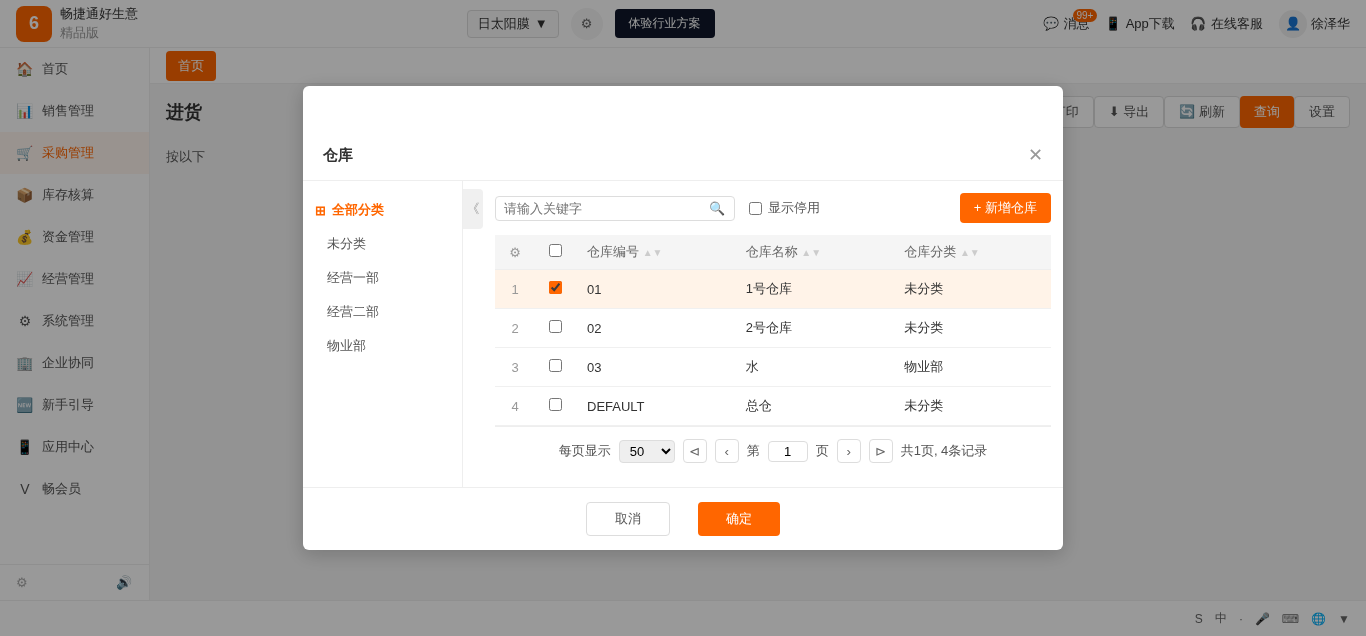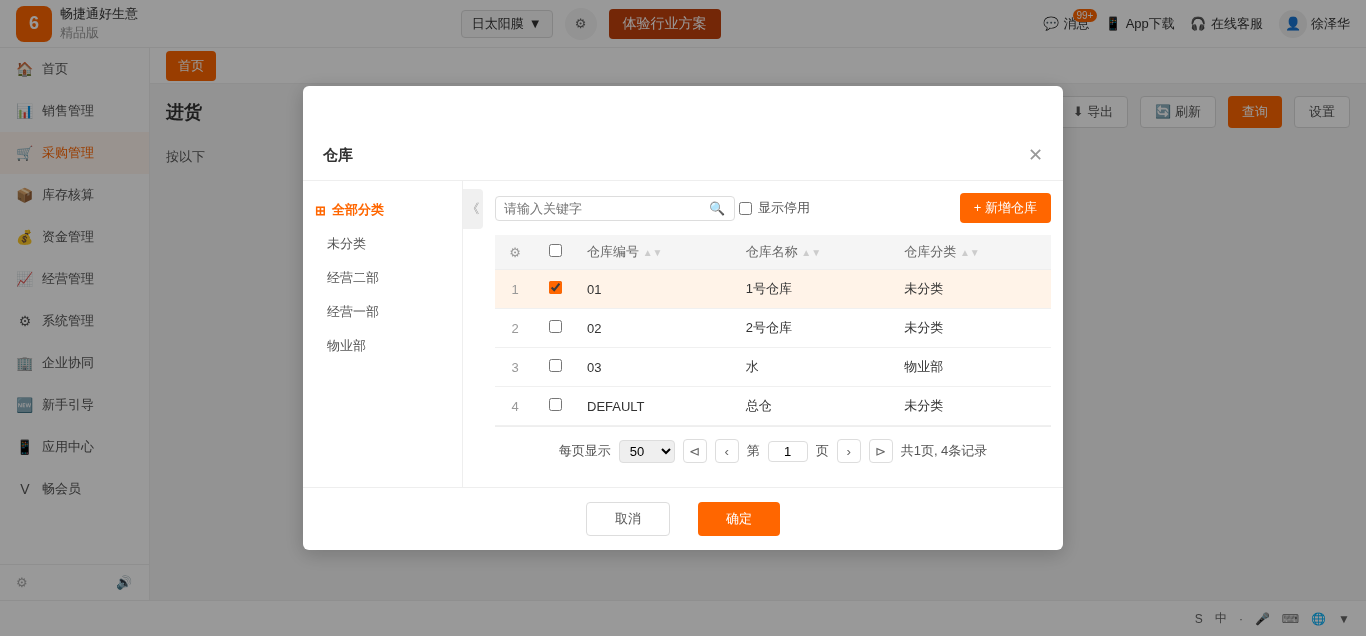--- a/index.html
+++ b/index.html
@@ -13,21 +13,21 @@
     .content-area { flex: 1; background: #f5f5f5; position: relative; }
 
     
     .top-logo { display: flex; align-items: center; gap: 8px; }
     .logo-box { width: 36px; height: 36px; background: #f60; border-radius: 8px; display: flex; align-items: center; justify-content: center; color: #fff; font-size: 18px; font-weight: bold; }
     .logo-text { font-size: 13px; color: #333; line-height: 1.4; }
     .logo-sub { font-size: 13px; color: #999; }
     .header-center { display: flex; align-items: center; gap: 12px; }
     .store-select { display: flex; align-items: center; gap: 5px; color: #333; font-size: 13px; cursor: pointer; background: #f9f9f9; border: 1px solid #ddd; border-radius: 4px; padding: 4px 10px; }
     .gear-btn { width: 32px; height: 32px; border-radius: 50%; background: #f5f5f5; display: flex; align-items: center; justify-content: center; cursor: pointer; color: #666; }
-    .trial-btn { background: #c2410c; color: #fff; border: none; border-radius: 4px; padding: 6px 14px; cursor: pointer; font-size: 14px; }
+    .trial-btn { background: #0f172a; color: #fff; border: none; border-radius: 4px; padding: 6px 14px; cursor: pointer; font-size: 12px; }
     .header-right { display: flex; align-items: center; gap: 16px; font-size: 13px; color: #333; }
     .badge-item { display: flex; align-items: center; gap: 4px; cursor: pointer; position: relative; }
     .badge { background: #f60; color: #fff; font-size: 10px; border-radius: 10px; padding: 1px 4px; position: absolute; top: -6px; right: -8px; }
     .avatar { width: 28px; height: 28px; border-radius: 50%; background: #f0f0f0; display: flex; align-items: center; justify-content: center; color: #666; }
 
     
     .sidebar-item { display: flex; align-items: center; gap: 8px; padding: 12px 16px; cursor: pointer; color: #555; font-size: 13px; }
     .sidebar-item.active { background: #fff5ee; color: #f60; }
     .sidebar-icon { width: 18px; height: 18px; display: flex; align-items: center; justify-content: center; font-size: 14px; }
 
@@ -47,21 +47,21 @@
     .modal-body { display: flex; flex: 1; overflow: hidden; }
 
     
     .category-panel { width: 160px; border-right: 1px solid #eee; padding: 12px 0; }
     .category-header { display: flex; align-items: center; gap: 6px; padding: 8px 12px; color: #f60; font-weight: bold; font-size: 13px; cursor: pointer; }
     .category-item { padding: 8px 24px; font-size: 13px; color: #555; cursor: pointer; }
     .collapse-btn { width: 20px; height: 40px; background: #f0f0f0; display: flex; align-items: center; justify-content: center; cursor: pointer; color: #999; border-radius: 0 4px 4px 0; align-self: flex-start; margin-top: 8px; }
 
     
     .warehouse-panel { flex: 1; display: flex; flex-direction: column; padding: 12px; }
-    .warehouse-toolbar { display: flex; align-items: center; gap: 4px; margin-bottom: 12px; }
+    .warehouse-toolbar { display: flex; align-items: center; gap: 14px; margin-bottom: 12px; }
     .search-box { display: flex; align-items: center; border: 1px solid #ddd; border-radius: 4px; padding: 4px 8px; gap: 4px; flex: 1; max-width: 240px; }
     .search-box input { border: none; outline: none; font-size: 13px; width: 100%; color: #999; }
     .show-disabled { display: flex; align-items: center; gap: 6px; font-size: 13px; color: #555; }
     .add-warehouse-btn { background: #f60; color: #fff; border: none; border-radius: 4px; padding: 6px 14px; cursor: pointer; font-size: 13px; margin-left: auto; text-align: right; }
 
     
     .warehouse-table { flex: 1; overflow: auto; }
     table { width: 100%; border-collapse: collapse; }
     th { background: #f5f5f5; padding: 8px 12px; text-align: left; font-size: 13px; color: #666; border-bottom: 1px solid #eee; font-weight: normal; }
     td { padding: 10px 12px; font-size: 13px; color: #333; border-bottom: 1px solid #f0f0f0; }
@@ -193,21 +193,21 @@
     </div>
 
     <div class="content-area">
 
       <div class="sub-nav">
         <div class="sub-nav-item active">首页</div>
       </div>
 
       <div style="padding:12px 16px; display:flex; align-items:center; justify-content:space-between; background:#f5f5f5;">
         <div style="font-size:18px;font-weight:bold;color:#333;">进货</div>
-        <div style="display:flex;gap:12px;">
+        <div style="display:flex;gap:0;">
           <button class="action-btn">
             🖨 <span>打印</span>
           </button>
           <button class="action-btn">
             ⬇ <span>导出</span>
           </button>
           <button class="action-btn">
             🔄 <span>刷新</span>
           </button>
           <button class="action-btn-primary">查询</button>
@@ -229,22 +229,22 @@
 
           <div class="modal-body">
 
             <div class="category-panel">
               <div class="category-header">
                 <span>⊞</span>
                 <span>全部分类</span>
               </div>
               <div id="category-items-container">
                   <div class="category-item">未分类</div>
+                  <div class="category-item">经营一部</div>
                   <div class="category-item">经营二部</div>
-                  <div class="category-item">经营一部</div>
                   <div class="category-item">物业部</div>
                 </div>
             </div>
 
             <div class="collapse-btn">
               <span>《</span>
             </div>
 
             <div class="warehouse-panel">
 

